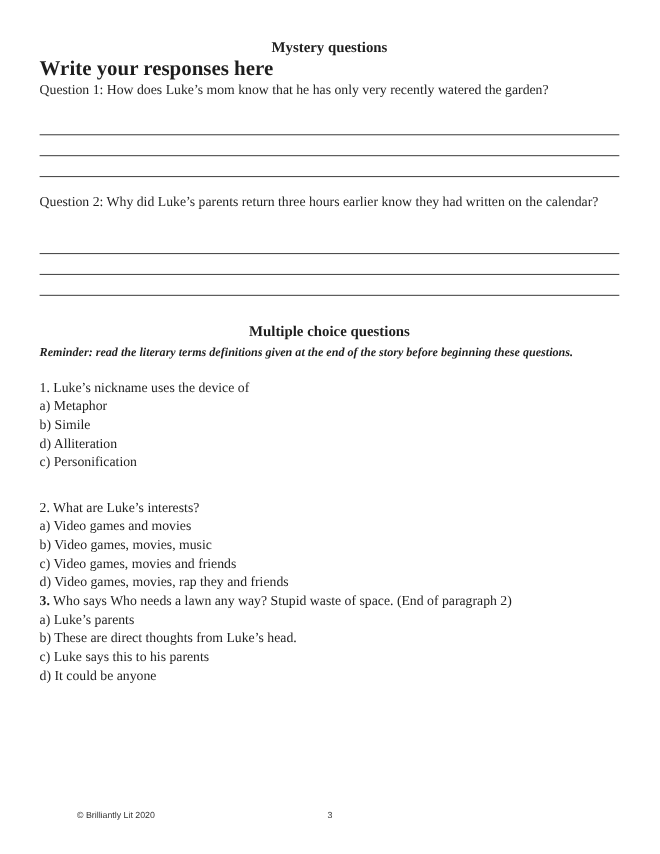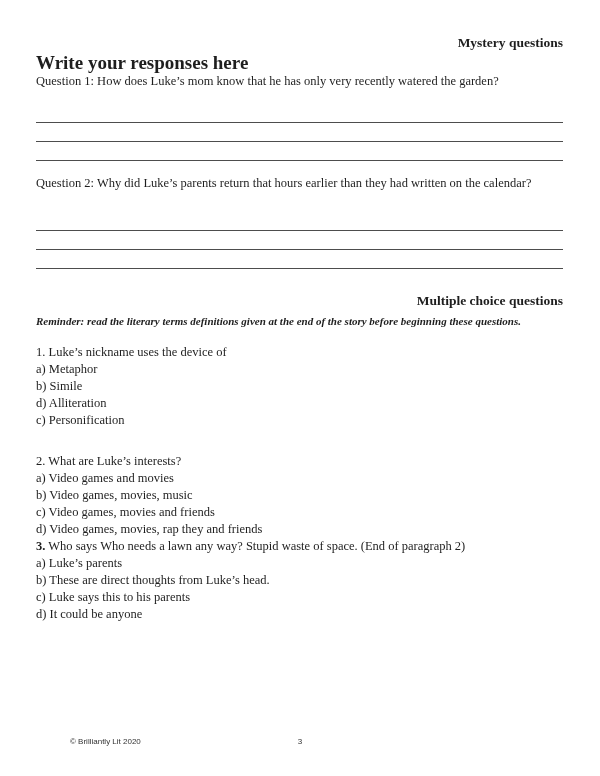--- a/index.html
+++ b/index.html
@@ -18,21 +18,21 @@
   }
   .content {
     position: absolute;
     left: 36px;
     top: 0;
     width: 527px;
     padding-top: 35px;
   }
   .center-title {
     margin: 0;
-    text-align: right;
+    text-align: center;
     font-size: 13.5px;
     font-weight: bold;
     line-height: 16px;
   }
   .subhead {
     margin: 3px 0 0 0;
     font-size: 19px;
     font-weight: bold;
     line-height: 18px;
   }
@@ -96,21 +96,21 @@
     <h2 class="subhead">Write your responses here</h2>
 
     <p class="qtext">Question 1: How does Luke’s mom know that he has only very recently watered the garden?</p>
 
     <div class="lines-group">
       <div class="write-line"></div>
       <div class="write-line"></div>
       <div class="write-line"></div>
     </div>
 
-    <p class="qtext q2">Question 2: Why did Luke’s parents return that hours earlier than they had written on the calendar?</p>
+    <p class="qtext q2">Question 2: Why did Luke’s parents return three hours earlier know they had written on the calendar?</p>
 
     <div class="lines-group lines-group-2">
       <div class="write-line"></div>
       <div class="write-line"></div>
       <div class="write-line"></div>
     </div>
 
     <h1 class="center-title mcq-title">Multiple choice questions</h1>
     <p class="reminder">Reminder: read the literary terms definitions given at the end of the story before beginning these questions.</p>
 

